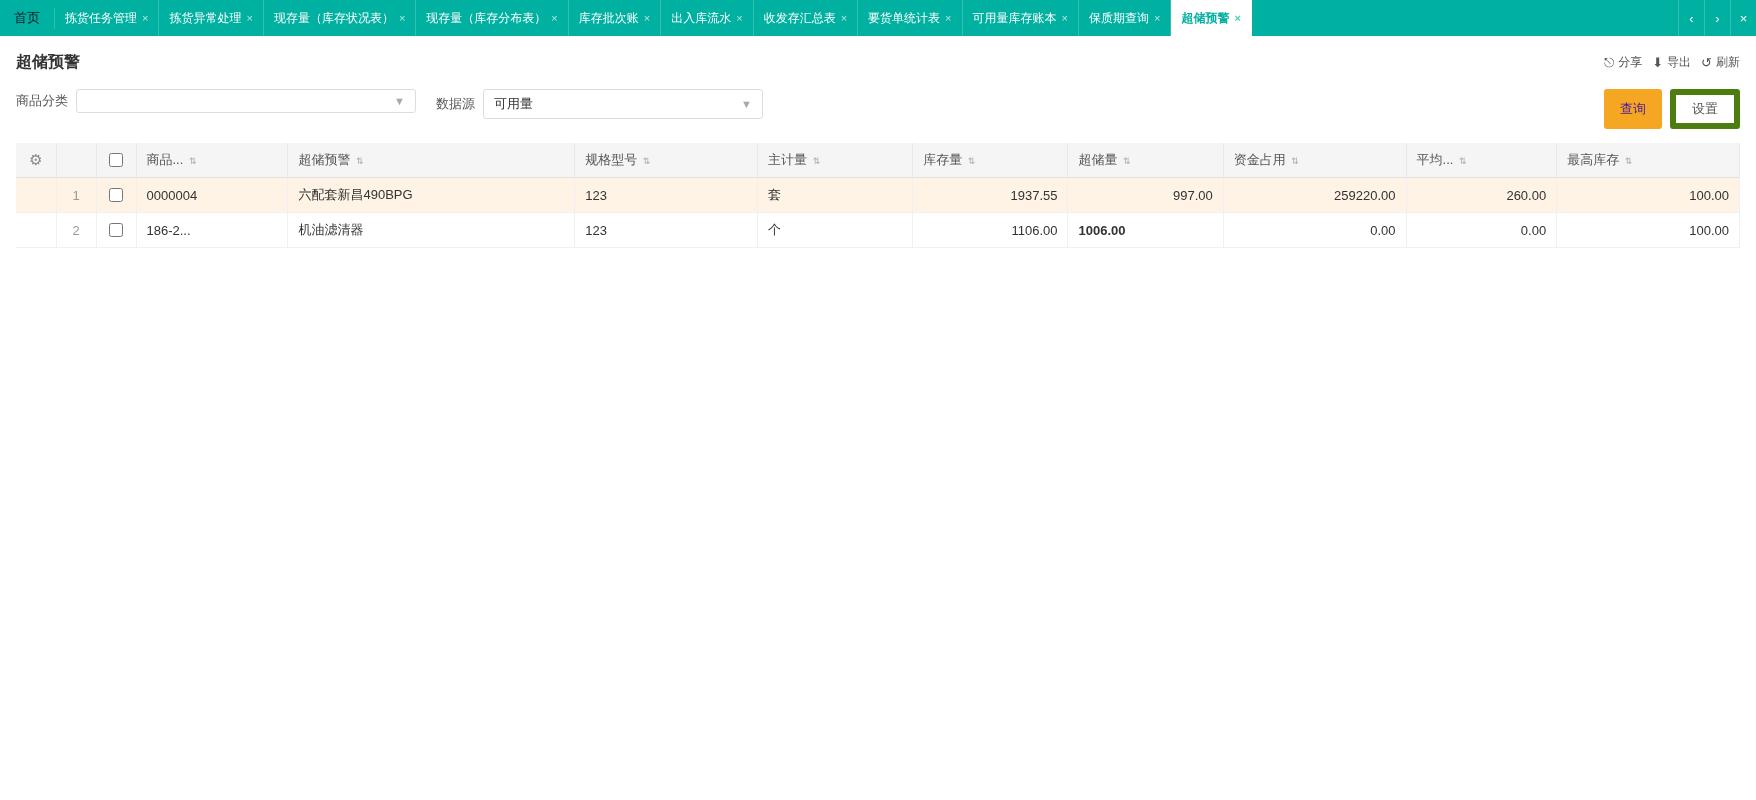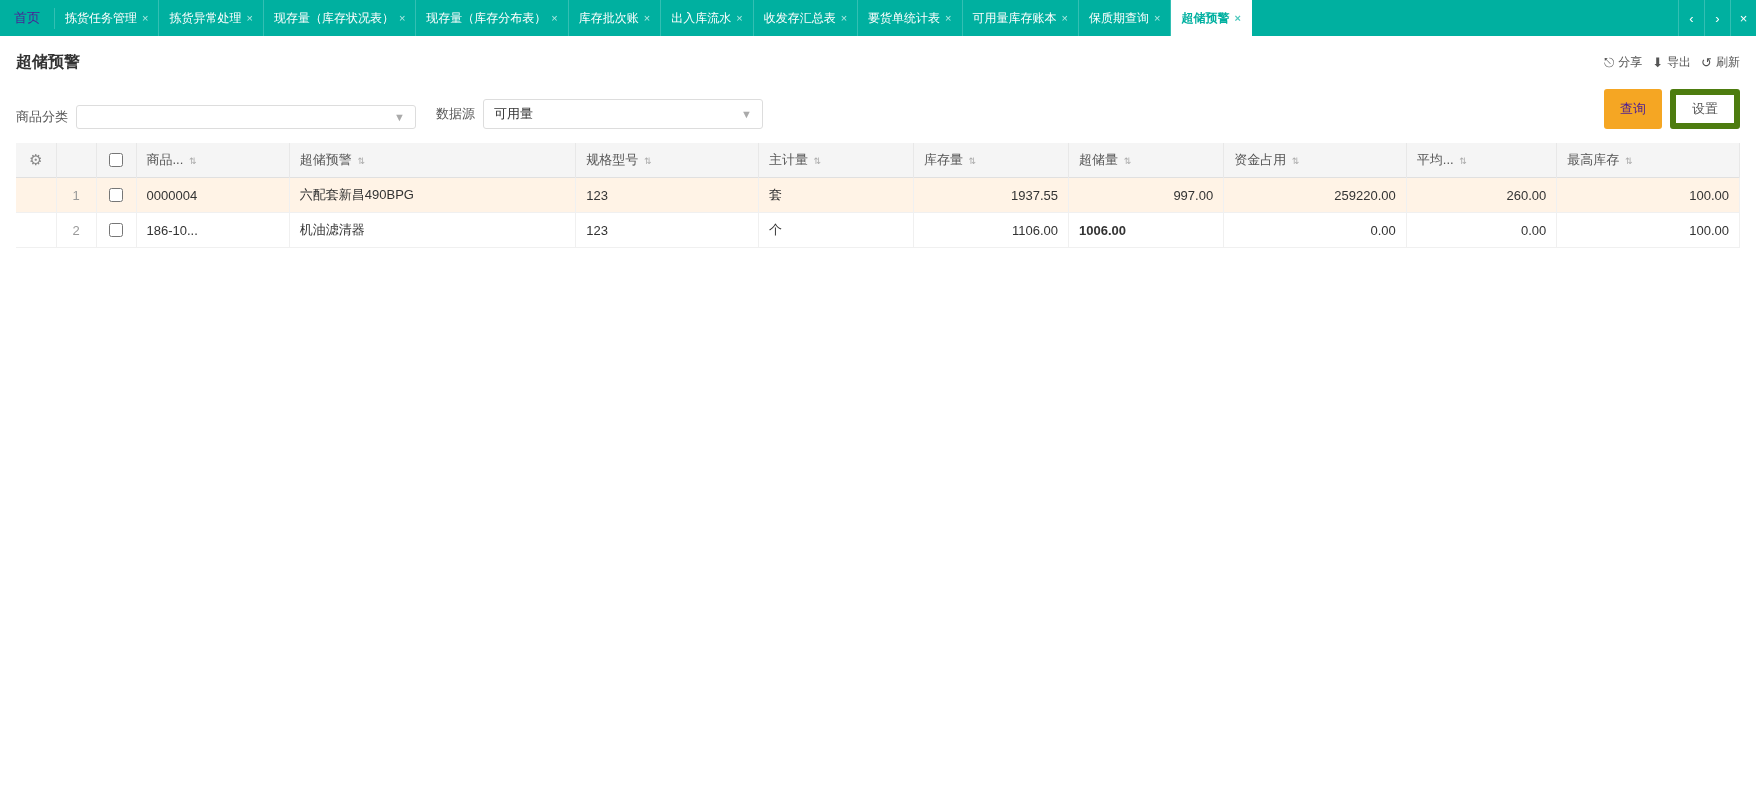--- a/index.html
+++ b/index.html
@@ -32,21 +32,21 @@
       font-size: 11px;
       opacity: 0.7;
       cursor: pointer;
     }
     .nav-tab.active .close-x { color: #00b0a0; }
     .nav-home {
       display: flex;
       align-items: center;
       height: 21px;
       padding: 0 14px;
-      color: #4c1d95;
+      color: #0f172a;
       font-size: 13px;
       cursor: pointer;
       flex-shrink: 0;
       border-right: 1px solid rgba(255,255,255,0.2);
     }
     .nav-arrows {
       display: flex;
       margin-left: auto;
       flex-shrink: 0;
     }
@@ -109,21 +109,21 @@
       border: 6px solid #4d7c0f;
       padding: 5px 16px;
       border-radius: 3px;
       cursor: pointer;
       font-size: 13px;
     }
 
     
     .filter-row {
       display: flex;
-      align-items: flex-end;
+      align-items: flex-start;
       gap: 20px;
       margin-bottom: 14px;
       flex-wrap: wrap;
     }
     .filter-item {
       display: flex;
       align-items: center;
       gap: 8px;
     }
     .filter-label {
@@ -360,21 +360,21 @@
       <td style="text-align:right;">100.00</td>
     </tr>
         <tr>
       <td class="settings-col"></td>
       <td class="num-col">2</td>
       <td class="check-col">
         <div class="checkbox-wrap">
           <input type="checkbox" style="">
         </div>
       </td>
-      <td>186-10...</td>
+      <td>186-2...</td>
       <td>机油滤清器</td>
       <td>123</td>
       <td>个</td>
       <td style="text-align:right;">1106.00</td>
       <td style="font-weight:bold;">1006.00</td>
       <td style="text-align:right;">0.00</td>
       <td style="text-align:right;">0.00</td>
       <td style="text-align:right;">100.00</td>
     </tr>
       </tbody>

